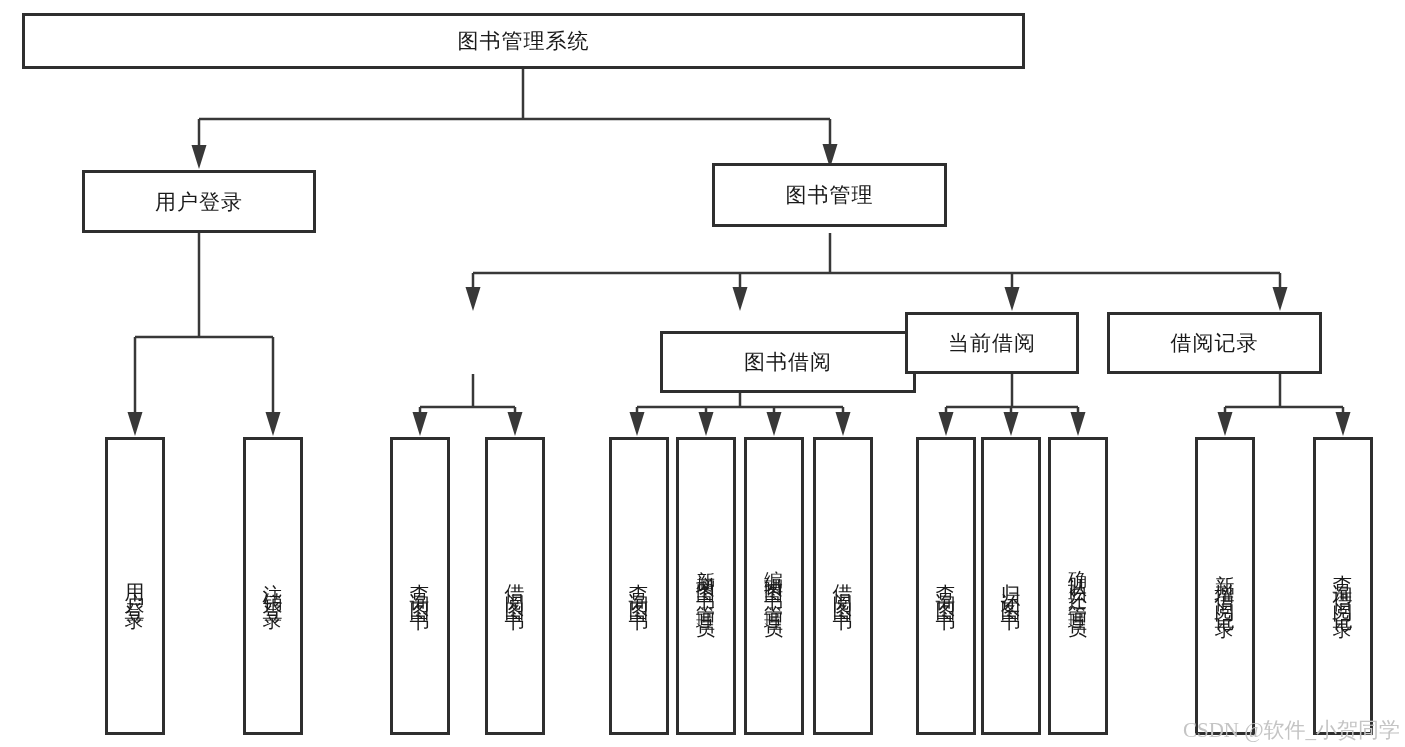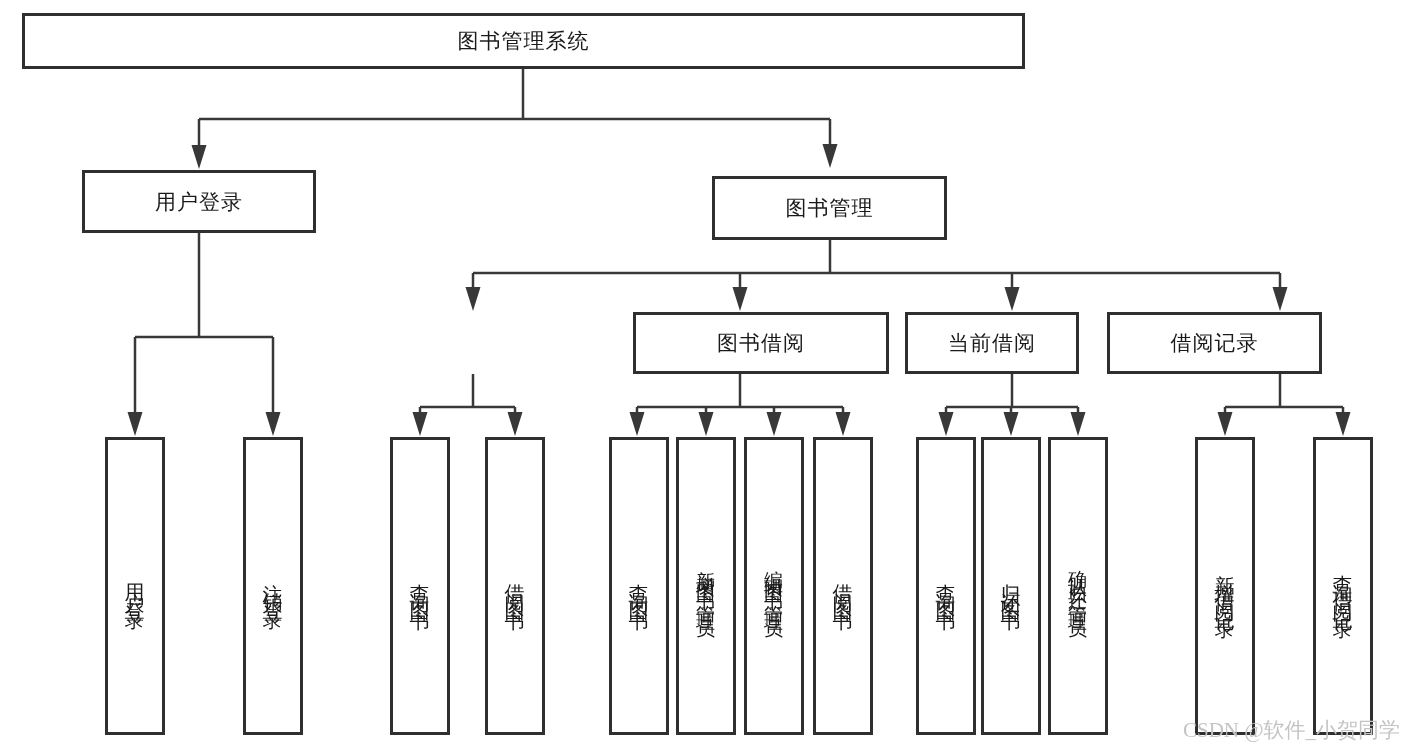--- a/index.html
+++ b/index.html
@@ -33,24 +33,24 @@
     border: 3px solid var(--border);
     box-sizing: border-box;
     display: flex;
     align-items: center;
     justify-content: center;
     color: var(--text);
   }
   .h-label { font-size: 21px; letter-spacing: 1px; white-space: nowrap; }
   .root-box   { left: 22px;  top: 13px;  width: 1003px; height: 56px; }
   .l2-login   { left: 82px;  top: 170px; width: 234px;  height: 63px; }
-  .l2-manage  { left: 712px; top: 176px; width: 235px;  height: 64px; }
+  .l2-manage  { left: 712px; top: 163px; width: 235px;  height: 64px; }
   .l3 { top: 312px; height: 62px; }
   .l3-recommend { left: 363px;  width: 220px; }
-  .l3-borrow    { left: 633px;  width: 256px; }
+  .l3-borrow    { left: 660px;  width: 256px; margin-top: 19px; }
   .l3-current   { left: 905px;  width: 174px; }
   .l3-records   { left: 1107px; width: 215px; }
   .leaf {
     top: 437px;
     width: 60px;
     height: 298px;
     font-size: 20px;
     writing-mode: vertical-rl;
     letter-spacing: 9px;
     line-height: 1;

